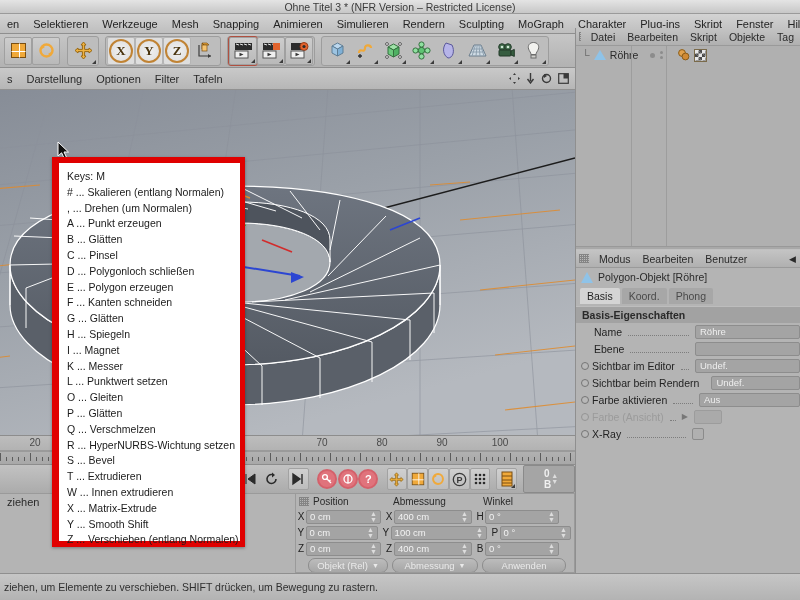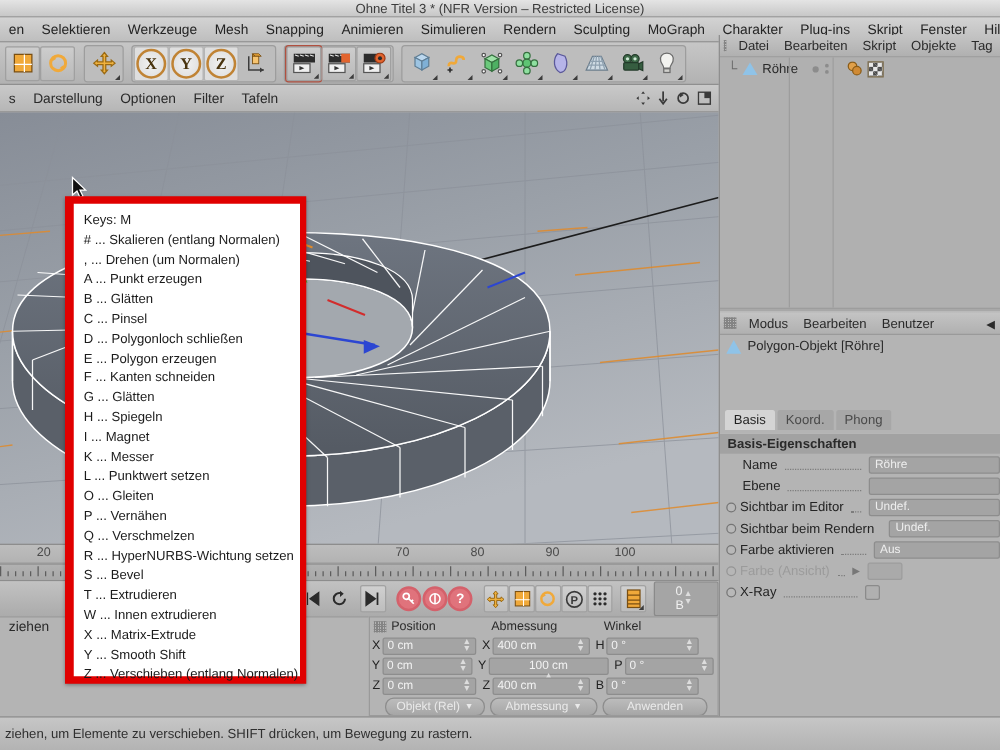--- a/index.html
+++ b/index.html
@@ -95,21 +95,21 @@
     display:flex; align-items:center; overflow:hidden;
   }
   .mini { width:22px;height:22px;display:flex;align-items:center;justify-content:center;
           position:relative; }
   .mini.raised { background:linear-gradient(#d0d0d0,#bdbdbd); border:1px solid #a2a2a2;border-radius:2px;}
   .circbtn { width:20px;height:20px;border-radius:50%;border:2px solid #d4616b;
              background:#e0737c; display:flex;align-items:center;justify-content:center;
              color:#fff;font-size:11px;font-weight:bold;}
   .frame-field { background:#a5a5a5;border:1px solid #8a8a8a;border-radius:2px;
       color:#f0f0f0;font-size:10px;padding:2px 20px;width:52px;
-      display:flex;justify-content:flex-end;align-items:center;}
+      display:flex;justify-content:flex-start;align-items:center;font-weight:bold;}
 
   
   .coordpanel {
     position:absolute; left:295px; top:493px; width:280px; height:80px;
     background:#b4b4b4; border:1px solid #9a9a9a; overflow:hidden;
   }
   .coordhdr { height:15px; display:flex; align-items:center; font-size:10px; color:#2a2a2a;}
   .grip { width:10px;height:9px;margin:0 4px 0 3px;
      background-image:repeating-linear-gradient(0deg,#848484 0 1px,transparent 1px 2px),
                       repeating-linear-gradient(90deg,#848484 0 1px,transparent 1px 2px);}
@@ -155,21 +155,21 @@
   .dotcol { display:flex; gap:5px; align-items:center; margin-left:8px;}
   .dot { width:5px;height:5px;border-radius:50%;background:#8c8c8c;}
   .vdots { display:flex;flex-direction:column;gap:2px;}
   .vdots i{width:3px;height:3px;border-radius:50%;background:#8c8c8c;display:block;}
   .checker { width:13px;height:13px;
      background-image:linear-gradient(45deg,#4a4a4a 25%,transparent 25%,transparent 75%,#4a4a4a 75%),
                       linear-gradient(45deg,#4a4a4a 25%,#e8e8e8 25%,#e8e8e8 75%,#4a4a4a 75%);
      background-size:7px 7px; background-position:0 0,3.5px 3.5px; border:1px solid #7a6a4a;}
   .sep { height:4px; background:#a8a8a8; border-top:1px solid #999; border-bottom:1px solid #c0c0c0;}
   .attrtitle { height:18px;display:flex;align-items:center;gap:5px;padding-left:5px;font-size:10.5px;}
-  .tabs { display:flex; gap:2px; padding:2px 4px;margin-top:40px; }
+  .tabs { display:flex; gap:2px; padding:2px 4px; }
   .tab { font-size:10.5px; padding:2px 7px; border-radius:2px 2px 0 0;
          background:#a7a7a7; color:#4a4a4a; }
   .tab.active { background:#d4d4d4; color:#1f1f1f; }
   .grouphdr { background:#a2a2a2; font-size:10.5px; font-weight:bold; color:#2a2a2a;
               padding:2px 6px; border-top:1px solid #bdbdbd; }
   .prow { display:flex; align-items:center; height:17px; padding-left:5px; gap:3px; font-size:10.5px;}
   .radio { width:8px;height:8px;border:1px solid #757575;border-radius:50%;background:#b8b8b8;flex:0 0 auto;}
   .plabel { color:#232323; white-space:nowrap;}
   .dots { flex:1 1 auto; border-bottom:1px dotted #7d7d7d; margin:0 3px; height:9px; }
   .pfield { background:#a4a4a4;border:1px solid #8d8d8d;border-radius:2px;
@@ -744,21 +744,21 @@
       </span>
     </div>
 
     <div class="coordrow">
       <span class="axlbl">Y</span>
       <span class="numfield" style="width:75px;">
         <span>0 cm</span>
         <span class="stepper">▲<br>▼</span>
       </span>
       <span class="axlbl">Y</span>
-      <span class="numfield" style="width:100px;flex-direction:column;">
+      <span class="numfield" style="width:100px;">
         <span>100 cm</span>
         <span class="stepper">▲<br>▼</span>
       </span>
       <span class="axlbl">P</span>
       <span class="numfield" style="width:74px;">
         <span>0 °</span>
         <span class="stepper">▲<br>▼</span>
       </span>
     </div>
 
@@ -920,21 +920,21 @@
           <div class="kline">C ... Pinsel</div>
           <div class="kline">D ... Polygonloch schließen</div>
           <div class="kline">E ... Polygon erzeugen</div>
           <div class="kline">F ... Kanten schneiden</div>
           <div class="kline">G ... Glätten</div>
           <div class="kline">H ... Spiegeln</div>
           <div class="kline">I ... Magnet</div>
           <div class="kline">K ... Messer</div>
           <div class="kline">L ... Punktwert setzen</div>
           <div class="kline">O ... Gleiten</div>
-          <div class="kline">P ... Vernähen</div>
+          <div class="kline">P ... Glätten</div>
           <div class="kline">Q ... Verschmelzen</div>
           <div class="kline">R ... HyperNURBS-Wichtung setzen</div>
           <div class="kline">S ... Bevel</div>
           <div class="kline">T ... Extrudieren</div>
           <div class="kline">W ... Innen extrudieren</div>
           <div class="kline">X ... Matrix-Extrude</div>
           <div class="kline">Y ... Smooth Shift</div>
           <div class="kline">Z ... Verschieben (entlang Normalen)</div>
         </div>
     </div>

